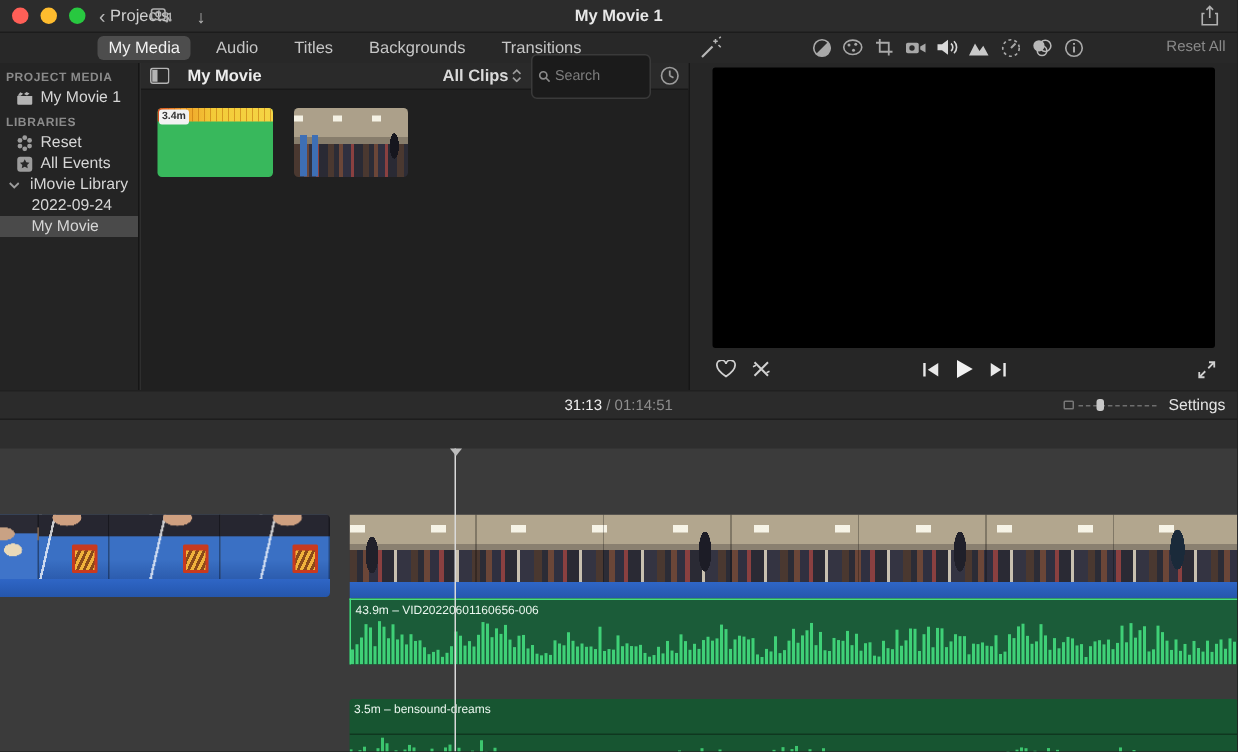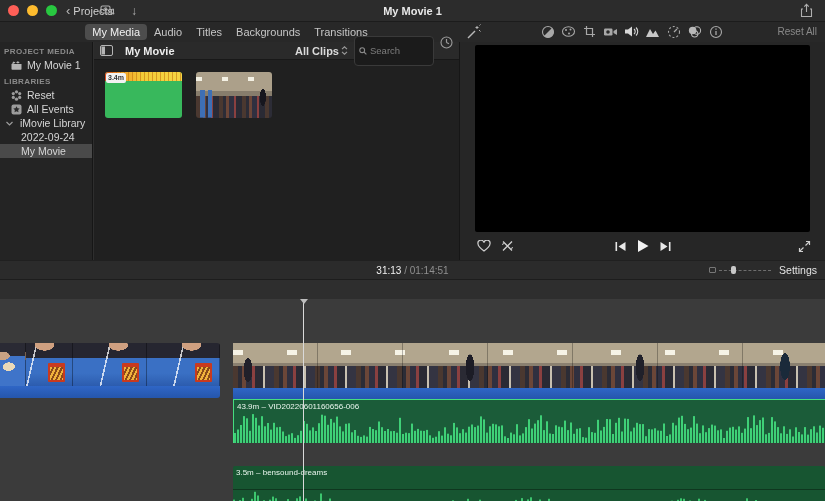--- a/index.html
+++ b/index.html
@@ -16,21 +16,21 @@
   .back-btn { position:absolute; left:66px; top:3px; height:16px; display:flex; align-items:center; gap:3px; color:#cfcfcf; }
   .back-btn .chev { font-size:13px; line-height:12px; color:#b8b8b8; }
   .tb-icon { position:absolute; top:4px; color:#b0b0b0; }
   .import-media { left:100px; }
   .import-arrow { left:131px; font-size:12px; color:#b0b0b0; }
   .win-title { position:absolute; left:0; right:0; top:5px; text-align:center; color:#e8e8e8; font-weight:600; font-size:11px; pointer-events:none; }
   .share-btn { position:absolute; right:12px; top:3px; }
 
   
   .strip { position:absolute; left:0; top:22px; width:825px; height:20px; background:#282828; }
-  .tabs { position:absolute; left:0; top:0; width:460px; height:20px; display:flex; align-items:center; justify-content:center; }
+  .tabs { position:absolute; left:0; top:0; width:460px; height:20px; display:flex; align-items:center; justify-content:center; gap:10px; }
   .tab { color:#c6c6c6; padding:2px 7px; border-radius:4px; white-space:nowrap; }
   .tab.selected { background:#4d4d4d; color:#f2f2f2; }
   .viewer-toolbar { position:absolute; left:460px; top:0; width:365px; height:20px; }
   .wand { position:absolute; left:6px; top:2px; }
   .vt-group { position:absolute; left:80px; top:2px; width:200px; display:flex; gap:6px; align-items:center; }
   .vt-ic { width:15px; height:15px; display:flex; align-items:center; justify-content:center; }
   .reset-all { position:absolute; right:8px; top:4px; color:#8a8a8a; font-size:10px; }
 
   
   .sidebar { position:absolute; left:0; top:42px; width:93px; height:218px; background:#242424; border-right:1px solid #161616; }
@@ -39,21 +39,21 @@
   .sb-item.child { padding-left:21px; }
   .sb-item.lib { padding-left:3px; }
   .sb-item.selected { background:#4a4a4a; }
   .sb-ic { width:12px; display:flex; justify-content:center; flex:none; }
 
   
   .media-pane { position:absolute; left:94px; top:42px; width:366px; height:218px; background:#202020; border-right:1px solid #161616; }
   .media-header { position:absolute; left:0; top:0; width:100%; height:18px; background:#2a2a2a; border-bottom:1px solid #181818; display:flex; align-items:center; }
   .mh-toggle { margin-left:6px; }
   .mh-title { margin-left:12px; font-weight:700; color:#ececec; }
-  .mh-right { margin-left:auto; display:flex; gap:6px; padding-right:6px; }
+  .mh-right { margin-left:auto; display:flex; align-items:center; gap:6px; padding-right:6px; }
   .filter { display:flex; align-items:center; gap:2px; color:#dadada; font-weight:600; }
   .search { display:flex; align-items:center; gap:3px; width:80px; height:13px; background:#1b1b1b; border:1px solid #3a3a3a; border-radius:4px; padding:14px 4px; }
   .search input { flex:1; min-width:0; background:transparent; border:none; outline:none; color:#cfcfcf; font-size:9.5px; font-family:"Liberation Sans",sans-serif; }
   .search input::placeholder { color:#7e7e7e; }
   .media-clips { position:absolute; left:11px; top:30px; display:flex; gap:14px; }
   .clip-audio-thumb { position:relative; width:77px; height:46px; border-radius:3px; background:#38b85c; overflow:hidden; }
   .clip-audio-thumb .wavestrip { position:absolute; left:0; top:0; right:0; height:9px;
       background: repeating-linear-gradient(90deg, rgba(0,0,0,0) 0 3px, rgba(190,110,10,.55) 3px 4px),
                   linear-gradient(90deg,#d84a20 0,#ef9f28 22%,#f3cb38 48%,#f5d545 100%); }
   .dur-badge { position:absolute; left:1px; top:1px; background:#f2f2f2; color:#333; font-size:7px; line-height:8px; padding:1px 2px; border-radius:2px; font-weight:600; }

